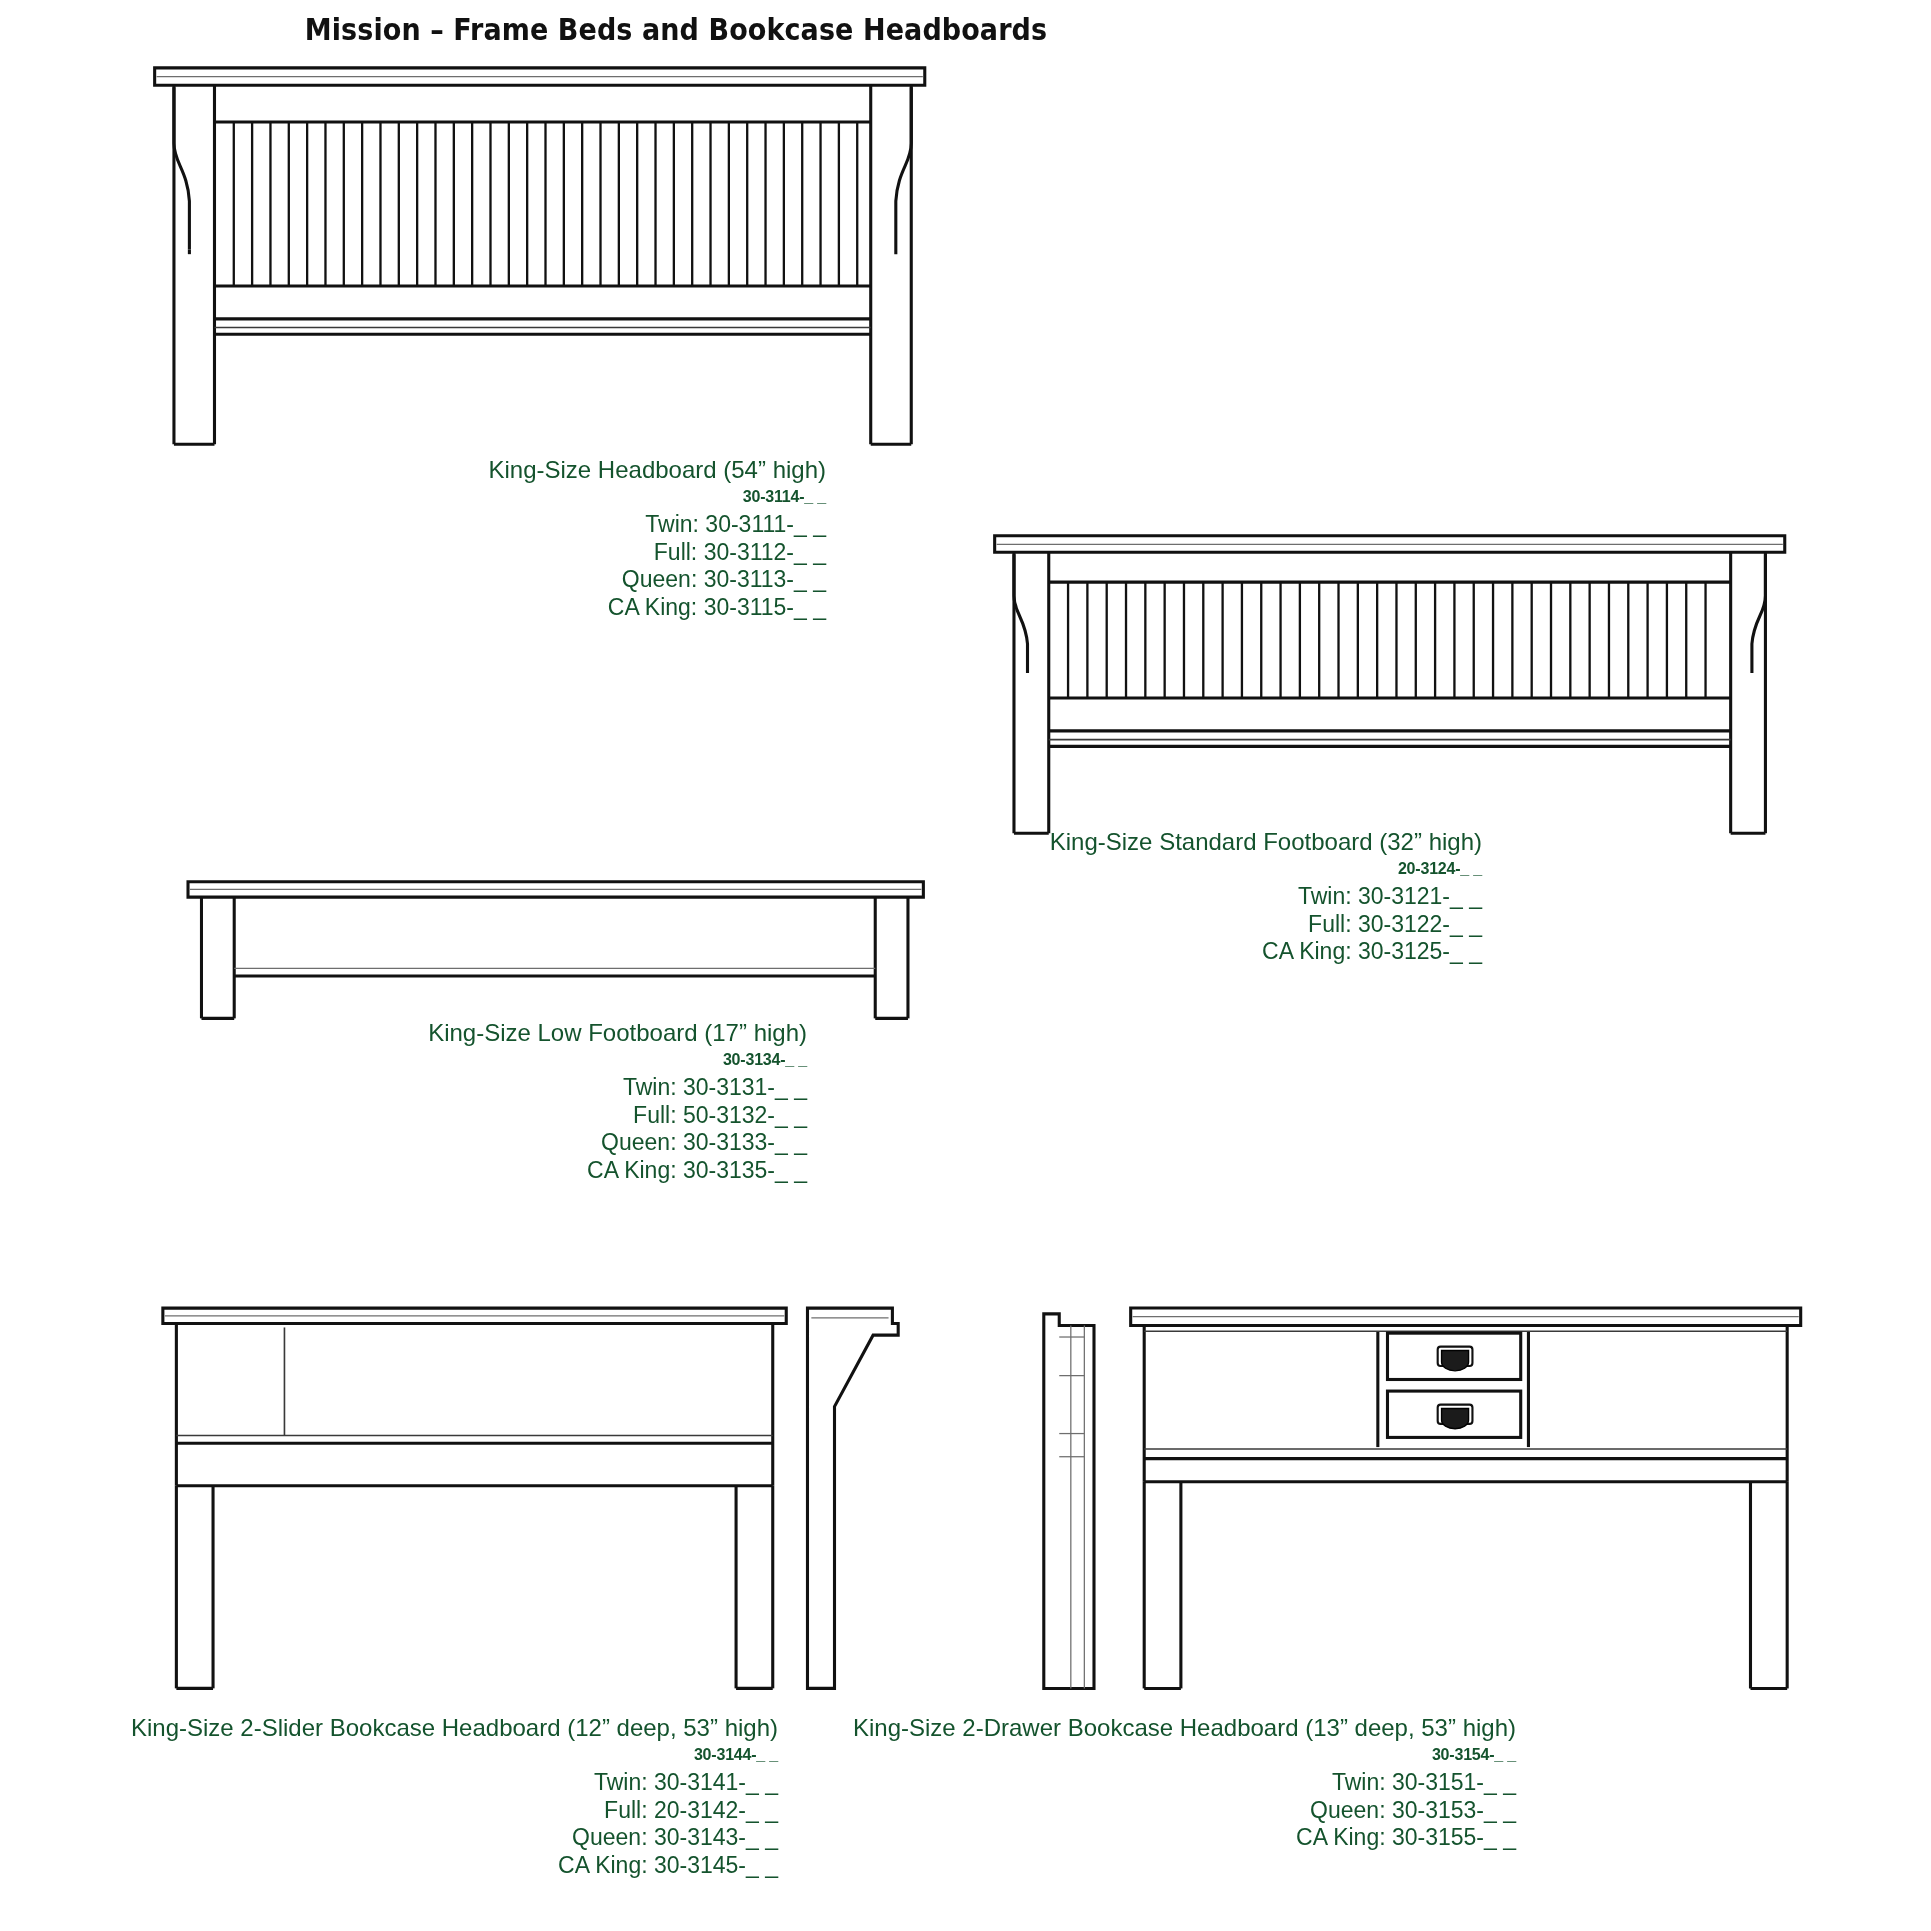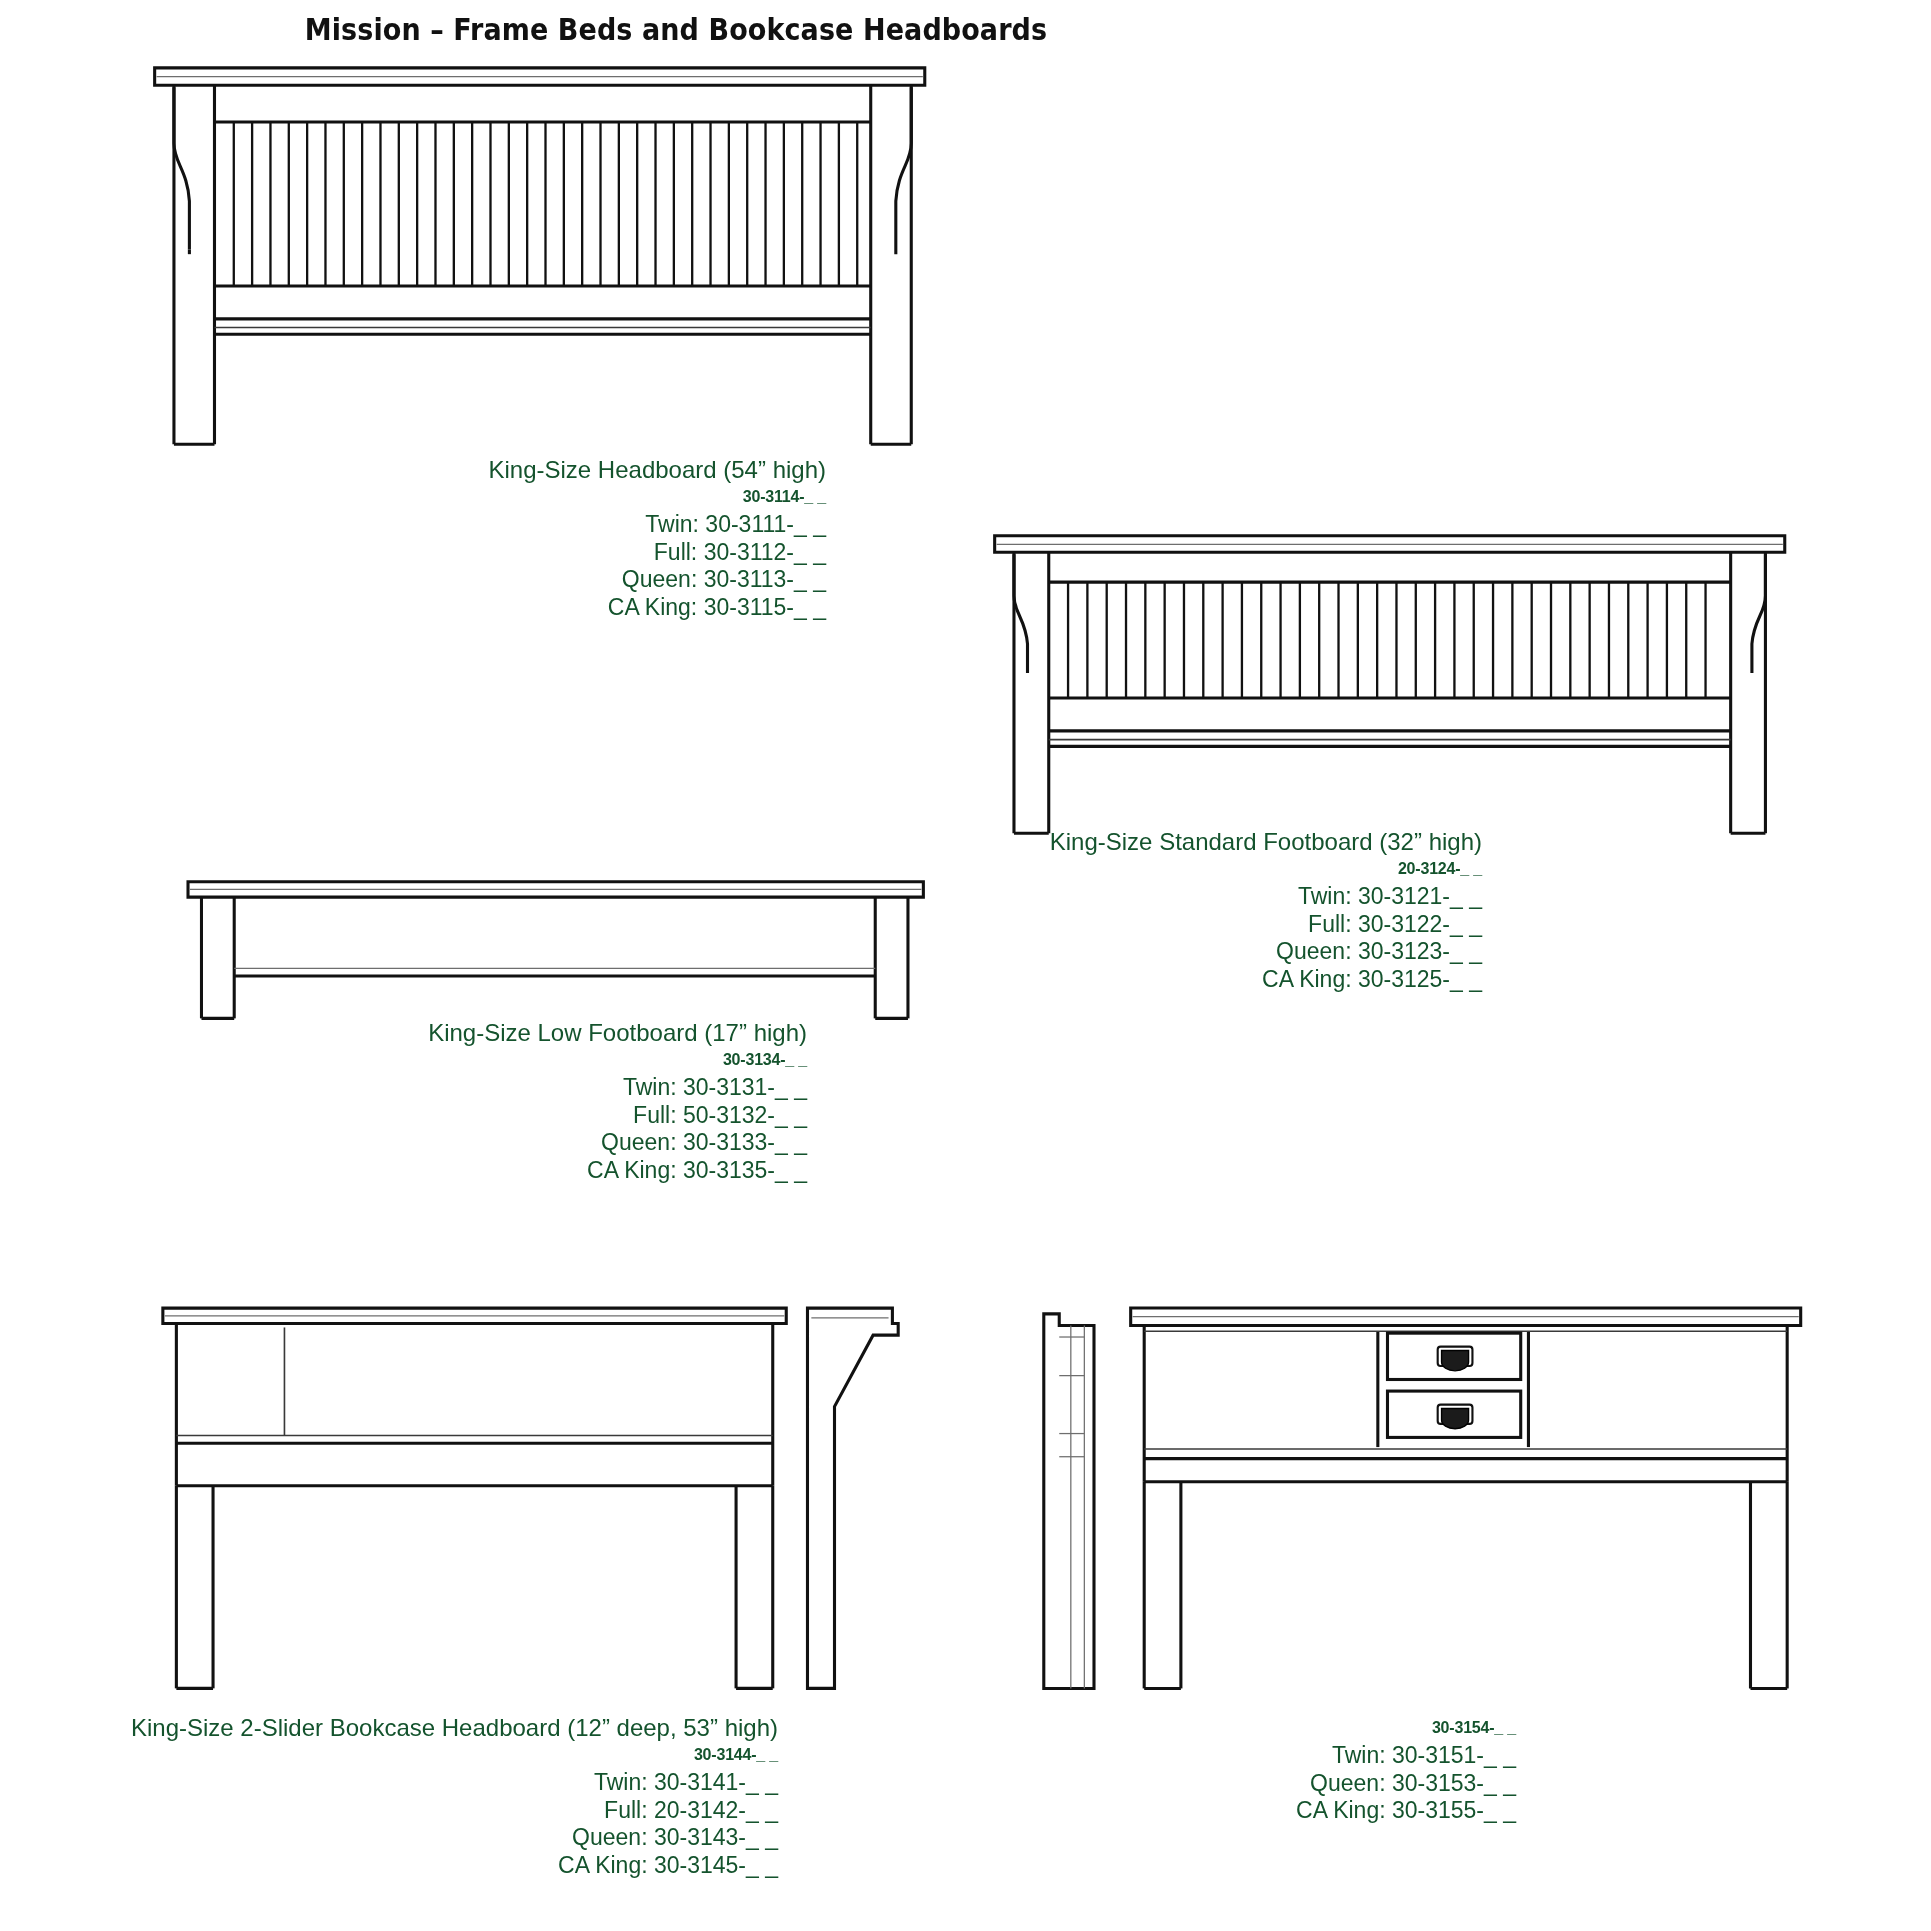--- a/index.html
+++ b/index.html
@@ -248,21 +248,20 @@
       <path class="ln" d="M30 318 L66 318"></path>
       <path class="ln" d="M772 318 L808 318"></path>
     </svg>
   </div>
 
   <div class="caption" style="left:883px; top:828px; width:599px;">
     <span class="cap-title">King-Size Standard Footboard (32” high)</span>
     <span class="cap-sku">20-3124-_ _</span>
     <span class="cap-variant">Twin: 30-3121-_ _</span>
     <span class="cap-variant">Full: 30-3122-_ _</span>
-    <span class="cap-variant">Queen: 30-3123-_ _</span>
     <span class="cap-variant">CA King: 30-3125-_ _</span>
   </div>
 
   <div class="figure" style="left:179px; top:874px;">
     <svg width="763" height="154" viewBox="0 0 790 160">
       <path class="ln" d="M8 8 L772 8 L772 24 L8 24 Z"></path>
       <path class="ln-hair" d="M10 16 L770 16"></path>
 
       <path class="ln" d="M22 24 L22 150"></path>
       <path class="ln" d="M56 24 L56 150"></path>
@@ -359,20 +358,21 @@
       <path class="ln" d="M110 186 L110 400"></path>
       <path class="ln" d="M148 186 L148 400"></path>
       <path class="ln" d="M110 400 L148 400"></path>
       <path class="ln" d="M738 186 L738 400"></path>
       <path class="ln" d="M776 186 L776 400"></path>
       <path class="ln" d="M738 400 L776 400"></path>
     </svg>
   </div>
 
   <div class="caption" style="left:840px; top:1714px; width:676px;">
+    <span class="cap-title">King-Size 2-Drawer Bookcase Headboard (13” deep, 53” high)</span>
     <span class="cap-sku">30-3154-_ _</span>
     <span class="cap-variant">Twin: 30-3151-_ _</span>
     <span class="cap-variant">Queen: 30-3153-_ _</span>
     <span class="cap-variant">CA King: 30-3155-_ _</span>
   </div>
 
 </div>
 
 
 </body></html>

